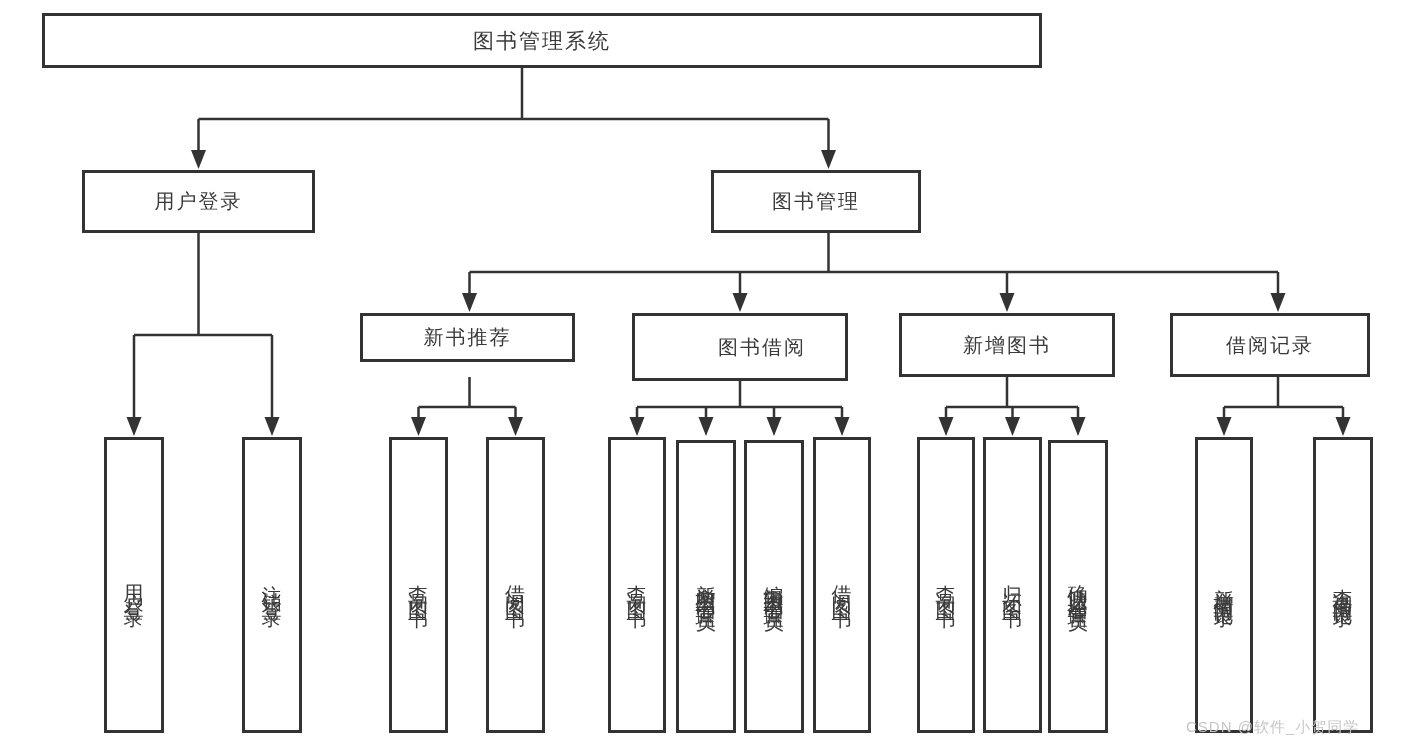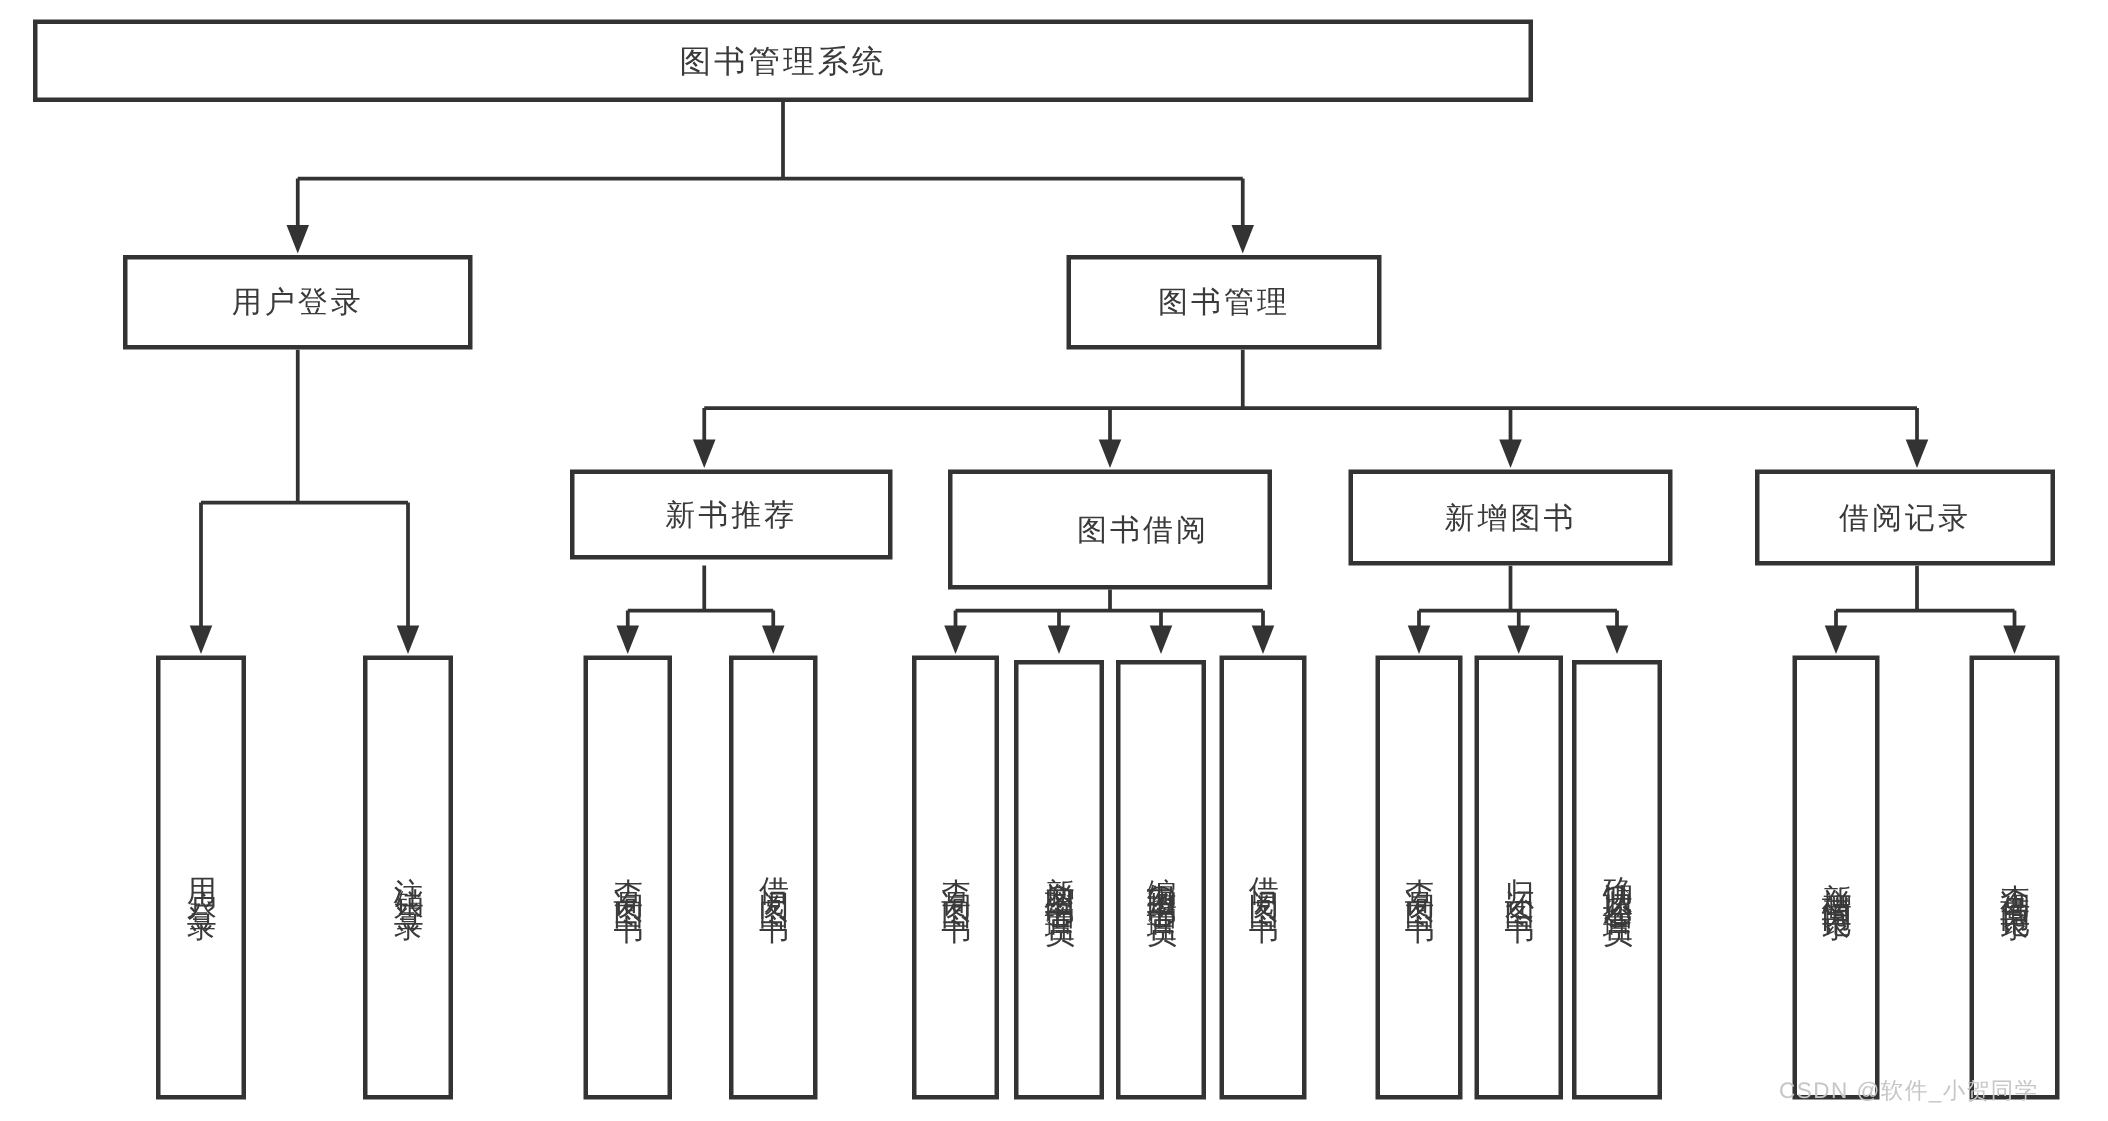--- a/index.html
+++ b/index.html
@@ -27,21 +27,21 @@
     border: 3px solid #333333;
     color: #3a3a3a;
     display: flex;
     align-items: center;
     justify-content: center;
     font-size: 20px;
     z-index: 1;
     letter-spacing: 2px;
   }
   .node.h {  }
-  .node.root { font-size: 21px; }
+  .node.root { font-size: 21px; margin-left: 20px; }
   .node.v {
     writing-mode: vertical-rl;
     text-orientation: mixed;
     letter-spacing: 8px;
     font-size: 20px;
     line-height: 1;
   }
   .node.v.long { letter-spacing: 4px; }
   #watermark {
     position: absolute;
@@ -132,22 +132,22 @@
       <polygon points="1216.5,417 1231.5,417 1224,436"></polygon>
       <polygon points="1335.5,417 1350.5,417 1343,436"></polygon>
     </g>
   </svg>
 
   <div class="node h root" style="left:22px; top:13px; width:1000px; height:55px;">图书管理系统</div>
 
   <div class="node h" style="left:82px; top:170px; width:233px; height:63px;">用户登录</div>
   <div class="node h" style="left:711px; top:170px; width:210px; height:63px;">图书管理</div>
 
-  <div class="node h" style="left:380px; top:313px; width:215px; height:60px;">新书推荐</div>
-  <div class="node h" style="left:632px; top:313px; width:216px; height:80px;padding-left:44px;">图书借阅</div>
+  <div class="node h" style="left:360px; top:313px; width:215px; height:49px;">新书推荐</div>
+  <div class="node h" style="left:632px; top:313px; width:216px; height:68px;padding-left:44px;">图书借阅</div>
   <div class="node h" style="left:899px; top:313px; width:216px; height:64px;">新增图书</div>
   <div class="node h" style="left:1170px; top:313px; width:200px; height:64px;">借阅记录</div>
 
   <div class="node v" style="left:104px; top:437px; width:60px; height:296px;">用户登录</div>
   <div class="node v" style="left:242px; top:437px; width:60px; height:296px;">注销登录</div>
 
   <div class="node v" style="left:389px; top:437px; width:59px; height:296px;">查询图书</div>
   <div class="node v" style="left:486px; top:437px; width:59px; height:296px;">借阅图书</div>
 
   <div class="node v" style="left:608px; top:437px; width:58px; height:296px;">查询图书</div>

